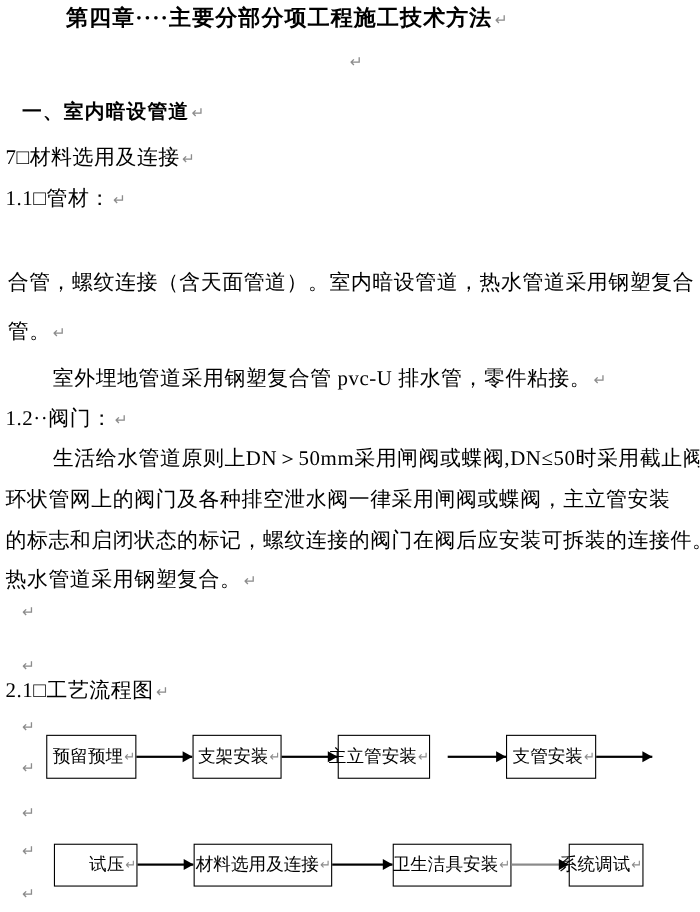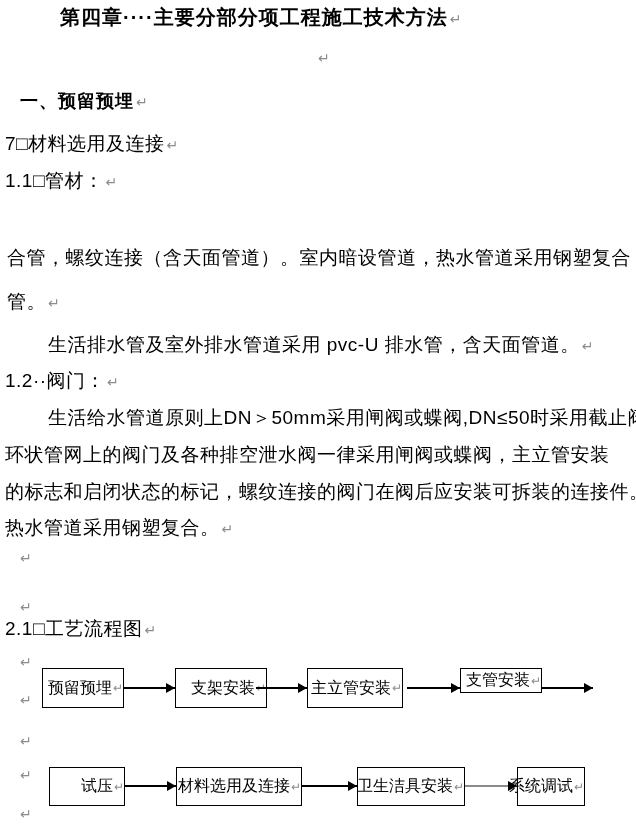--- a/index.html
+++ b/index.html
@@ -1,21 +1,21 @@
 <!DOCTYPE html>
 <html><head>
 <meta charset="utf-8">
 <style>
   html,body{margin:0;padding:0;background:#ffffff;}
   .page{
     position:relative;
     width:636px;height:829px;
     background:#ffffff;
     overflow:hidden;
-    font-family:Liberation Sans, sans-serif;
+    font-family:Liberation Serif, serif;
     color:#000000;
   }
   .line{
     position:absolute;
     white-space:nowrap;
     font-size:19px;
     letter-spacing:0.5px;
     line-height:22px;
   }
   .title{
@@ -72,32 +72,32 @@
 </style>
 </head>
 <body>
 
 <div class="page">
 
   <div class="line title" style="left:60px;top:6px"><span>第四章····主要分部分项工程施工技术方法</span><span class="pm">↵</span></div>
 
   <div class="pm-abs" style="left:318px;top:51px">↵</div>
 
-  <div class="line heading" style="left:20px;top:90px"><span>一、预留预埋</span><span class="pm">↵</span></div>
+  <div class="line heading" style="left:20px;top:90px"><span>一、室内暗设管道</span><span class="pm">↵</span></div>
 
   <div class="line" style="left:5px;top:133px"><span>7□材料选用及连接</span><span class="pm">↵</span></div>
 
   <div class="line" style="left:5px;top:170px"><span>1.1□管材：</span><span class="pm">↵</span></div>
 
 
   <div class="line" style="left:7px;top:247px"><span>合管，螺纹连接（含天面管道）。室内暗设管道，热水管道采用钢塑复合</span></div>
 
   <div class="line" style="left:7px;top:291px"><span>管。</span><span class="pm">↵</span></div>
 
-  <div class="line" style="left:48px;top:334px"><span>生活排水管及室外排水管道采用 pvc-U 排水管，含天面管道。</span><span class="pm">↵</span></div>
+  <div class="line" style="left:48px;top:334px"><span>室外埋地管道采用钢塑复合管 pvc-U 排水管，零件粘接。</span><span class="pm">↵</span></div>
 
   <div class="line" style="left:5px;top:370px"><span>1.2··阀门：</span><span class="pm">↵</span></div>
 
   <div class="line" style="left:48px;top:407px"><span>生活给水管道原则上DN＞50mm采用闸阀或蝶阀,DN≤50时采用截止阀。</span></div>
 
   <div class="line" style="left:5px;top:444px"><span>环状管网上的阀门及各种排空泄水阀一律采用闸阀或蝶阀，主立管安装</span></div>
 
   <div class="line" style="left:5px;top:481px"><span>的标志和启闭状态的标记，螺纹连接的阀门在阀后应安装可拆装的连接件。</span></div>
 
   <div class="line" style="left:5px;top:517px"><span>热水管道采用钢塑复合。</span><span class="pm">↵</span></div>
@@ -114,33 +114,33 @@
   <div class="pm-abs" style="left:20px;top:734px">↵</div>
   <div class="pm-abs" style="left:20px;top:768px">↵</div>
   <div class="pm-abs" style="left:20px;top:807px">↵</div>
 
   <div class="fbox" style="left:42px;top:668px;width:82px;height:40px">
       <span>预留预埋</span>
       <span class="pm">↵</span>
     </div>
   <div class="arrow" style="left:124px;top:687px;width:51px"></div>
 
-  <div class="fbox" style="left:175px;top:668px;width:92px;height:40px">
+  <div class="fbox" style="left:175px;top:668px;width:81px;height:40px">
       <span>支架安装</span>
       <span class="pm">↵</span>
     </div>
   <div class="arrow" style="left:256px;top:687px;width:51px"></div>
 
-  <div class="fbox" style="left:307px;top:668px;width:96px;height:40px">
+  <div class="fbox" style="left:307px;top:668px;width:84px;height:40px">
       <span>主立管安装</span>
       <span class="pm">↵</span>
     </div>
   <div class="arrow" style="left:407px;top:687px;width:53px"></div>
 
-  <div class="fbox" style="left:460px;top:668px;width:82px;height:25px">
+  <div class="fbox" style="left:460px;top:668px;width:82px;height:40px">
       <span>支管安装</span>
       <span class="pm">↵</span>
     </div>
   <div class="arrow" style="left:542px;top:687px;width:51px"></div>
 
   <div class="fbox" style="left:49px;top:767px;width:76px;height:39px">
       <span>试压</span>
       <span class="pm">↵</span>
     </div>
   <div class="arrow" style="left:125px;top:785px;width:51px"></div>

